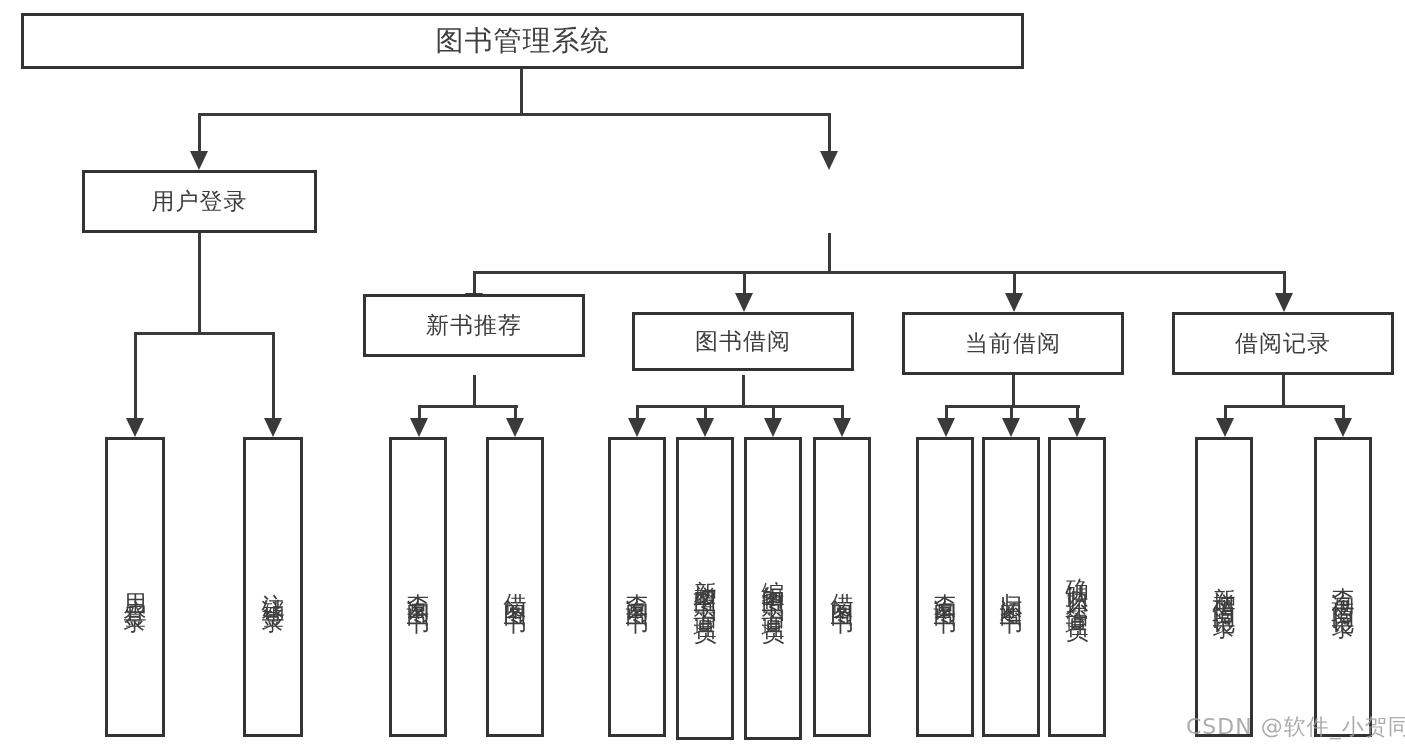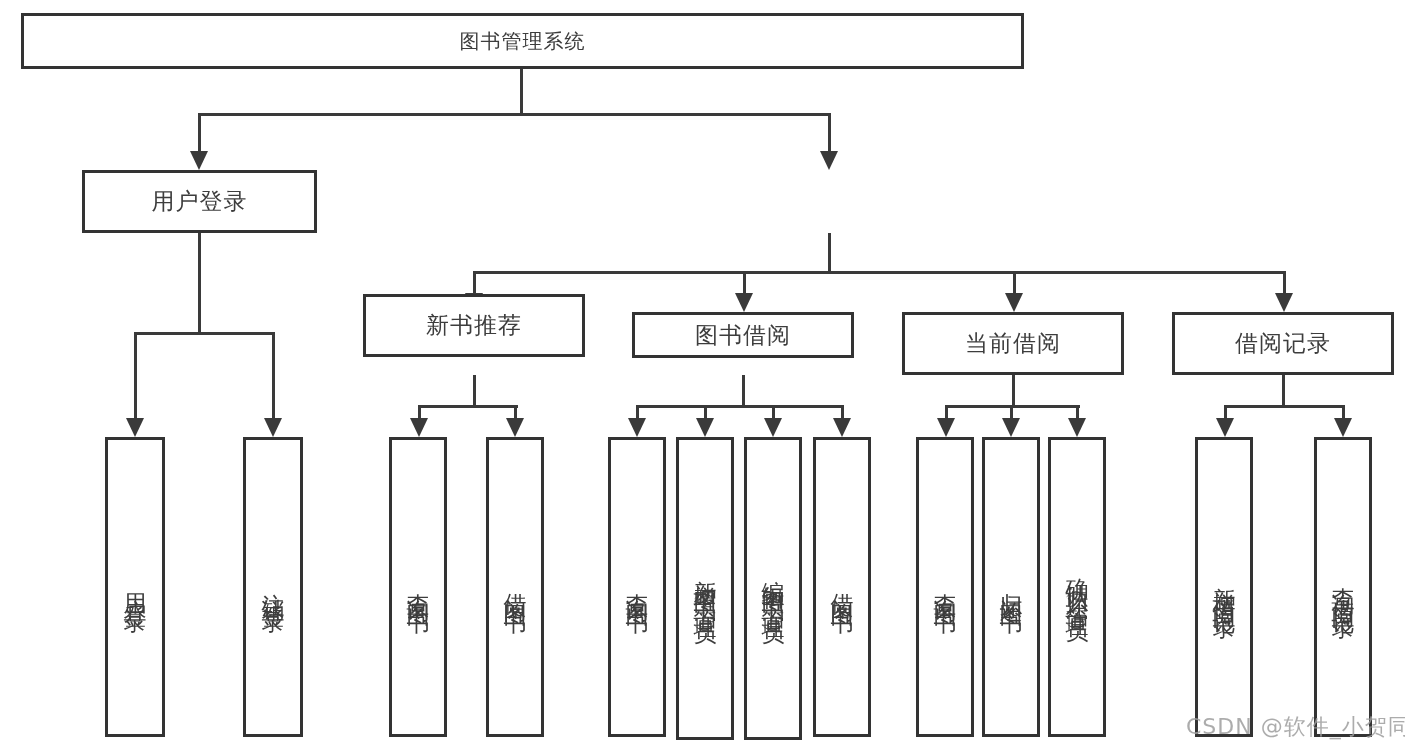--- a/index.html
+++ b/index.html
@@ -25,21 +25,21 @@
     align-items: center;
     justify-content: center;
     z-index: 2;
   }
   .box.h {
     font-size: 23px;
     letter-spacing: 1px;
     white-space: nowrap;
   }
   .box.root {
-    font-size: 20px;
+    font-size: 28px;
   }
   .box.v {
     writing-mode: vertical-rl;
     text-orientation: mixed;
     font-size: 23px;
     letter-spacing: 6px;
     line-height: 1;
   }
   .line {
     position: absolute;
@@ -94,21 +94,21 @@
   <div class="line" style="left:473px;top:271px;width:3px;height:28px"></div>
   <div class="arrow" style="left:465px;top:293px"></div>
   <div class="line" style="left:743px;top:271px;width:3px;height:28px"></div>
   <div class="arrow" style="left:735px;top:293px"></div>
   <div class="line" style="left:1013px;top:271px;width:3px;height:28px"></div>
   <div class="arrow" style="left:1005px;top:293px"></div>
   <div class="line" style="left:1283px;top:271px;width:3px;height:28px"></div>
   <div class="arrow" style="left:1275px;top:293px"></div>
 
   <div class="box h" style="left:363px;top:294px;width:222px;height:63px">新书推荐</div>
-  <div class="box h" style="left:632px;top:312px;width:222px;height:46px">图书借阅</div>
+  <div class="box h" style="left:632px;top:312px;width:222px;height:59px">图书借阅</div>
   <div class="box h" style="left:1172px;top:312px;width:222px;height:63px">借阅记录</div>
   <div class="box h" style="left:902px;top:312px;width:222px;height:63px">当前借阅</div>
 
   <div class="line" style="left:473px;top:375px;width:3px;height:33px"></div>
   <div class="line" style="left:418px;top:405px;width:100px;height:3px"></div>
   <div class="line" style="left:418px;top:405px;width:3px;height:17px"></div>
   <div class="arrow" style="left:410px;top:418px"></div>
   <div class="line" style="left:514px;top:405px;width:3px;height:17px"></div>
   <div class="arrow" style="left:506px;top:418px"></div>
 

